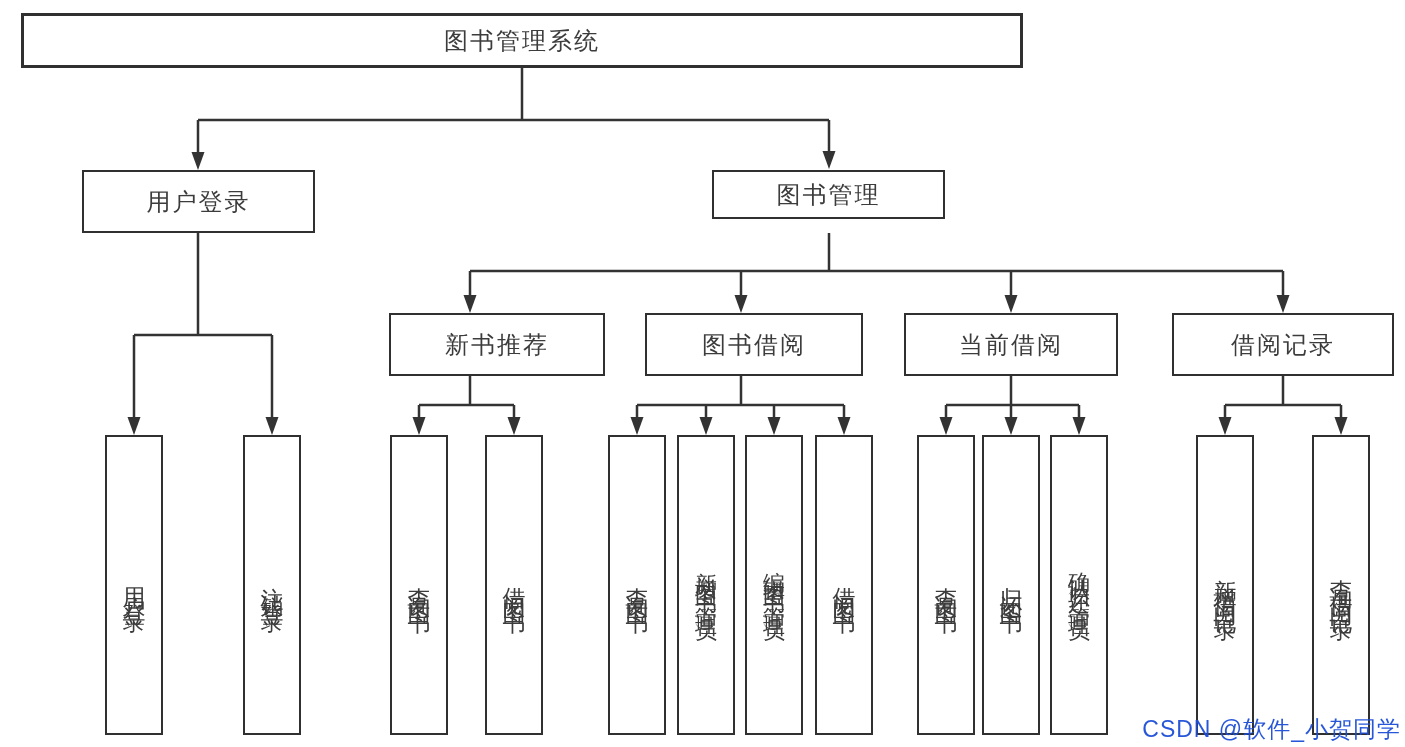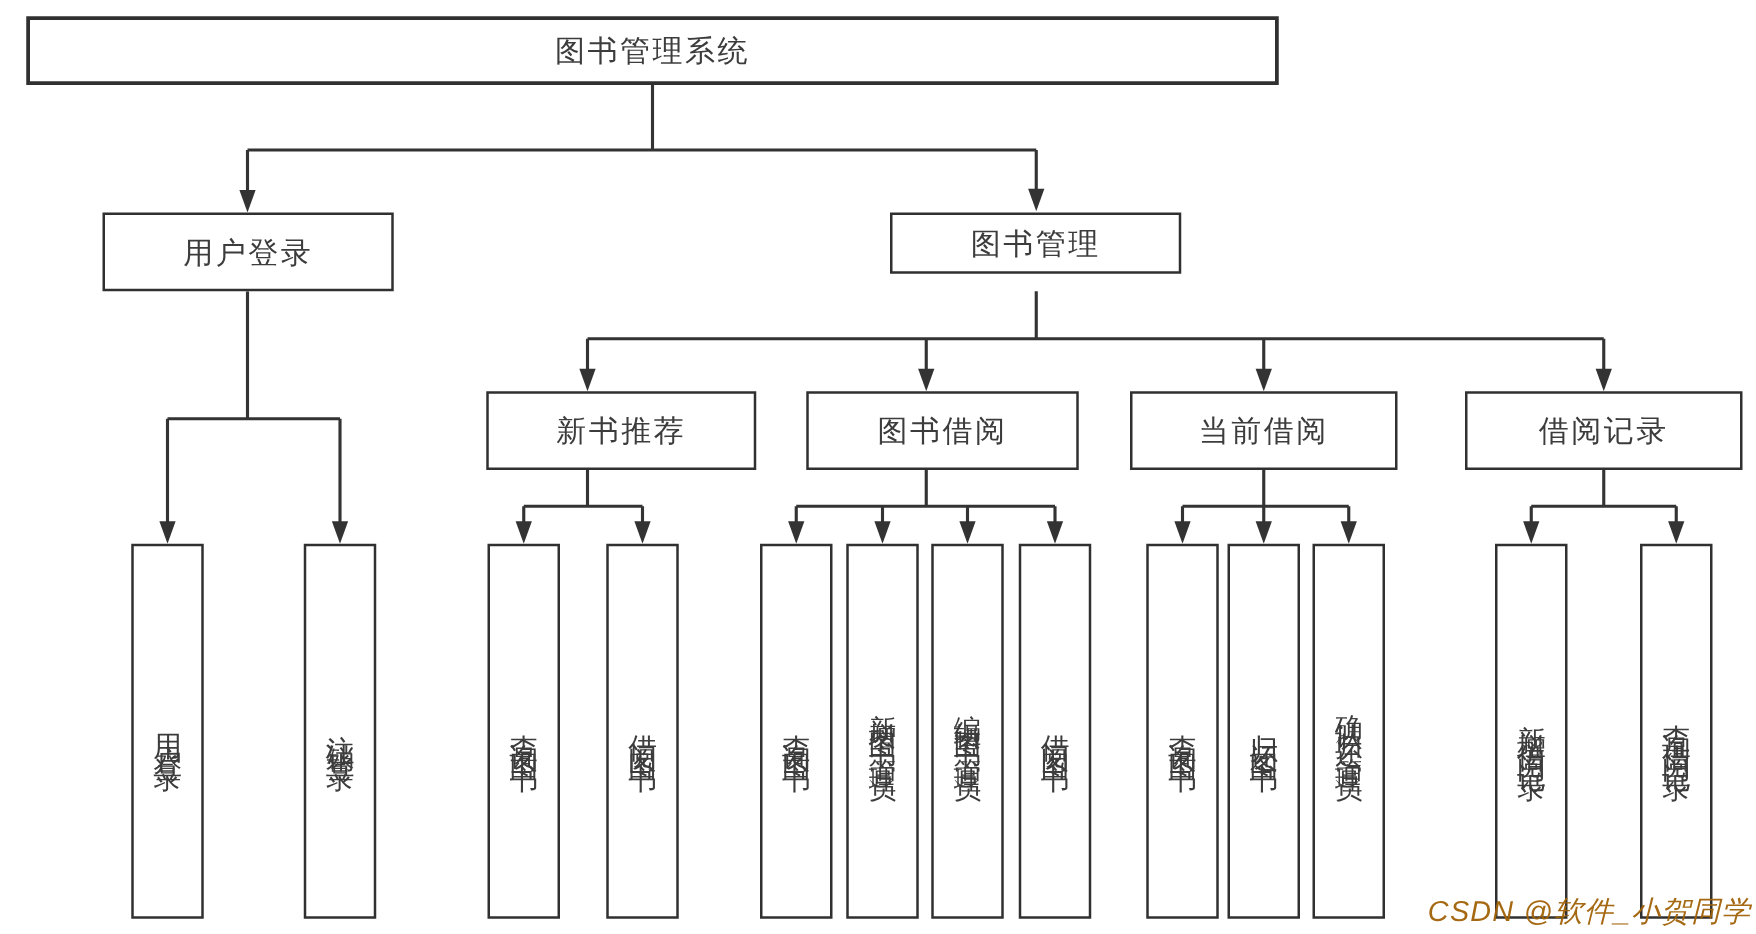--- a/index.html
+++ b/index.html
@@ -19,21 +19,21 @@
     width:58px;height:300px;top:435px;
     display:flex;align-items:center;justify-content:center;
   }
   .vnode span{
     writing-mode:vertical-rl;text-orientation:mixed;
     font-size:23px;line-height:1;letter-spacing:8px;color:#3c3c3c;white-space:nowrap;
   }
   .vnode.long span{letter-spacing:7px;font-size:22px;}
   .watermark{
     position:absolute;right:4px;bottom:2px;font-size:23px;letter-spacing:1px;
-    color:#a16207;opacity:.95;pointer-events:none;font-style:italic;
+    color:#1d4ed8;opacity:.95;pointer-events:none;
   }
 </style>
 </head>
 <body>
 
 <div class="canvas">
 
   <svg class="connectors" viewBox="0 0 1405 747" xmlns="http://www.w3.org/2000/svg">
     <g stroke="#333333" stroke-width="2.5" fill="none">
 

